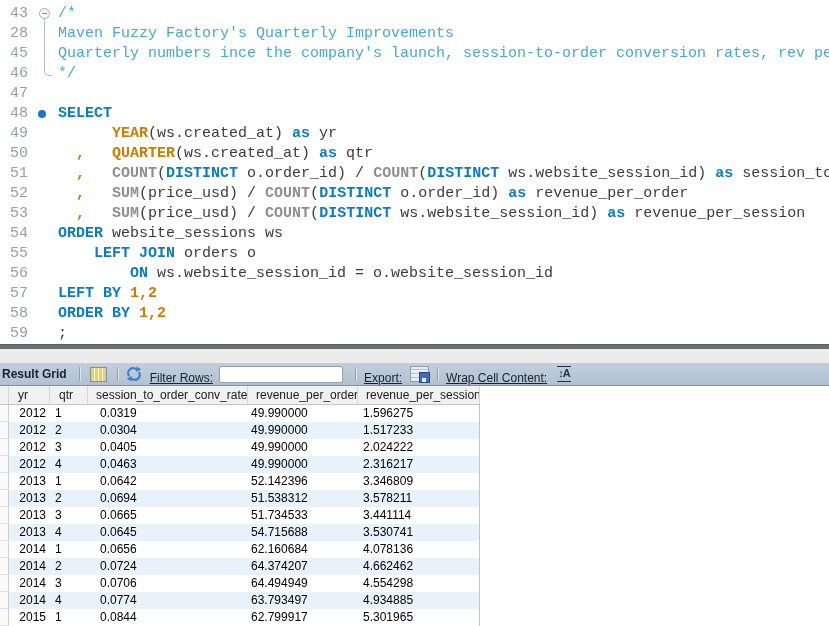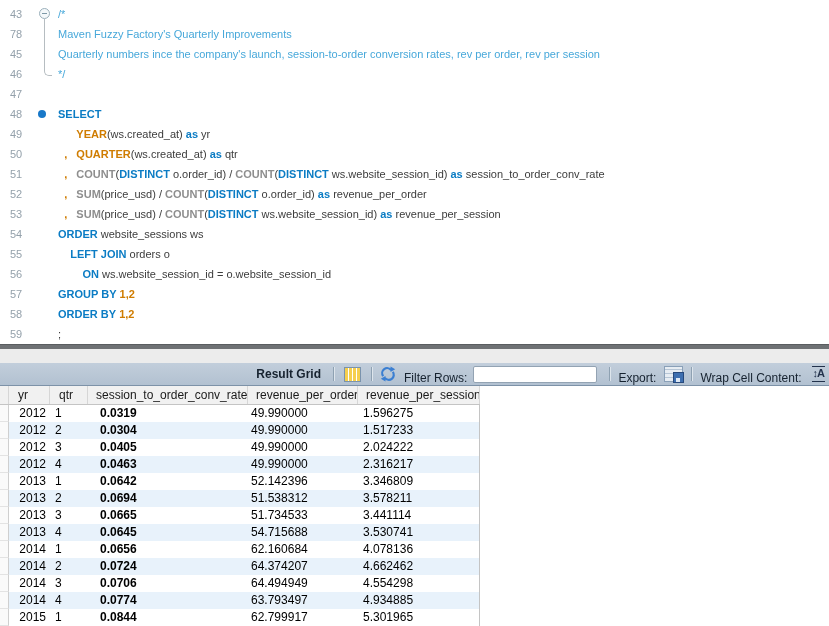--- a/index.html
+++ b/index.html
@@ -1,21 +1,21 @@
 <!DOCTYPE html>
 <html style="--keyword: #0b7cc4; --fnOrange: #cf7c00; --fnGray: #8e8e8e; --comment: #47a8da; --codeText: #3c3c3c; --lineNumber: #94a1ab; --markerBlue: #1878c8; --rowAlt: #e8f2fb; --toolbarBg: #b2c1d1;"><head>
 <meta charset="utf-8">
 <style>
   html,body{margin:0;padding:0;background:#fff;}
   .screen{position:relative;width:829px;height:626px;overflow:hidden;background:#fff;
           font-family:"Liberation Sans",sans-serif;display:flex;flex-direction:column;}
 
   
   .editor{height:344px;overflow:hidden;padding-top:4px;box-sizing:border-box;
-          font-family:Liberation Sans, sans-serif;font-size:11px;line-height:20px;
+          font-family:Liberation Mono, monospace;font-size:15px;line-height:20px;
           background:#fff;cursor:text;}
   .eline{height:20px;white-space:nowrap;}
   .lnum{display:inline-block;width:26px;padding-left:10px;color:var(--lineNumber);vertical-align:top;}
   .egut{display:inline-block;width:22px;height:20px;position:relative;vertical-align:top;}
   .m-fold{background-image:linear-gradient(#b6bdc1,#b6bdc1);background-size:1px 5px;
           background-position:8px 15px;background-repeat:no-repeat;}
   .m-fold::before{content:"";position:absolute;left:3px;top:4px;width:9px;height:9px;
           border:1px solid #9bb0bb;border-radius:50%;background:#f4f8fa;}
   .m-fold::after{content:"";position:absolute;left:6px;top:9px;width:5px;height:1px;background:#7d98a6;}
   .m-line{background-image:linear-gradient(#b6bdc1,#b6bdc1);background-size:1px 100%;
@@ -30,24 +30,24 @@
   .t-g{color:var(--fnGray);font-weight:bold;}
   .t-c{color:var(--comment);}
   .t-p{color:var(--codeText);}
 
   
   .splitter{height:5px;background:#6e7174;border-top:1px solid #5a5d60;box-sizing:border-box;cursor:row-resize;}
   .strip{height:14px;background:#ececec;}
 
   
   .toolbar{height:22px;background:linear-gradient(#c2cedb,var(--toolbarBg));
-           border-bottom:1px solid #7d92a8;display:flex;align-items:center;font-size:12px;color:#16222f;justify-content:flex-end;}
+           border-bottom:1px solid #7d92a8;display:flex;align-items:center;font-size:12px;color:#16222f;}
   .tb-title{font-weight:bold;margin:0 6px 0 2px;white-space:nowrap;}
   .sep{width:1px;height:14px;background:#8ea1b2;box-shadow:1px 0 0 #dde5ec;margin:0 6px;flex:none;}
-  .tb-label{margin:8px 6px 0 2px;white-space:nowrap;}
+  .tb-label{margin:8px 6px 0 2px;white-space:nowrap;text-decoration:underline;}
   .icon{display:inline-block;flex:none;cursor:pointer;}
   .grid-icon{width:15px;height:13px;border:1px solid #7a93ad;margin:0 4px;
              background:repeating-linear-gradient(90deg,#f6cf4e 0 3px,#ffffff 3px 4px);}
   .refresh-icon{width:16px;height:16px;margin:0 6px 0 2px;}
   .filter-input{width:124px;height:17px;border:1px solid #93a3b3;border-radius:2px;background:#fff;
                 font-size:11px;padding:0 3px;box-sizing:border-box;margin-right:6px;}
   .export-icon{position:relative;width:17px;height:14px;margin:0 2px;
                border:1px solid #8aa0b8;
                background:repeating-linear-gradient(0deg,#e7edf3 0 3px,#b7c6d6 3px 4px);}
   .export-icon .floppy{position:absolute;right:-2px;bottom:-2px;width:9px;height:9px;
@@ -68,47 +68,47 @@
   .c0{width:41px;flex:none;}
   .c1{width:38px;flex:none;}
   .c2{width:160px;flex:none;}
   .c3{width:110px;flex:none;}
   .c4{width:122px;flex:none;border-right:1px solid #c4c4c4;}
   .gheader .c0,.gheader .c1{padding-left:9px;}
   .gheader .c2,.gheader .c3,.gheader .c4{padding-left:8px;}
   .grow .cgut{background:#fafafa;border-right:1px solid #cfcfcf;border-bottom:1px solid #e3e3e3;}
   .grow .c0{text-align:right;padding-right:4px;}
   .grow .c1{padding-left:5px;}
-  .grow .c2{padding-left:12px;font-weight:bold;}
+  .grow .c2{padding-left:12px;}
   .grow .c3{padding-left:3px;}
   .grow .c4{padding-left:5px;}
   .grow.alt .c0,.grow.alt .c1,.grow.alt .c2,.grow.alt .c3,.grow.alt .c4{background:var(--rowAlt);}
 </style>
 </head>
 <body>
 
 <div class="screen">
 
   <div class="editor">
     <div>
         <div class="eline"><span class="lnum">43</span><span class="egut m-fold"></span><span class="ecode"><span class="t-c">/*</span></span></div>
-        <div class="eline"><span class="lnum">78</span><span class="egut m-line"></span><span class="ecode"><span class="t-c">Maven Fuzzy Factory's Quarterly Improvements</span></span></div>
+        <div class="eline"><span class="lnum">28</span><span class="egut m-line"></span><span class="ecode"><span class="t-c">Maven Fuzzy Factory's Quarterly Improvements</span></span></div>
         <div class="eline"><span class="lnum">45</span><span class="egut m-line"></span><span class="ecode"><span class="t-c">Quarterly numbers ince the company's launch, session-to-order conversion rates, rev per order, rev per session</span></span></div>
         <div class="eline"><span class="lnum">46</span><span class="egut m-elbow"></span><span class="ecode"><span class="t-c">*/</span></span></div>
         <div class="eline"><span class="lnum">47</span><span class="egut"></span><span class="ecode"></span></div>
         <div class="eline"><span class="lnum">48</span><span class="egut m-dot"></span><span class="ecode"><span class="t-k">SELECT</span></span></div>
         <div class="eline"><span class="lnum">49</span><span class="egut"></span><span class="ecode"><span class="t-p">      </span><span class="t-f">YEAR</span><span class="t-p">(ws.created_at) </span><span class="t-k">as</span><span class="t-p"> yr</span></span></div>
         <div class="eline"><span class="lnum">50</span><span class="egut"></span><span class="ecode"><span class="t-p">  </span><span class="t-f">,</span><span class="t-p">   </span><span class="t-f">QUARTER</span><span class="t-p">(ws.created_at) </span><span class="t-k">as</span><span class="t-p"> qtr</span></span></div>
         <div class="eline"><span class="lnum">51</span><span class="egut"></span><span class="ecode"><span class="t-p">  </span><span class="t-f">,</span><span class="t-p">   </span><span class="t-g">COUNT</span><span class="t-p">(</span><span class="t-k">DISTINCT</span><span class="t-p"> o.order_id) / </span><span class="t-g">COUNT</span><span class="t-p">(</span><span class="t-k">DISTINCT</span><span class="t-p"> ws.website_session_id) </span><span class="t-k">as</span><span class="t-p"> session_to_order_conv_rate</span></span></div>
         <div class="eline"><span class="lnum">52</span><span class="egut"></span><span class="ecode"><span class="t-p">  </span><span class="t-f">,</span><span class="t-p">   </span><span class="t-g">SUM</span><span class="t-p">(price_usd) / </span><span class="t-g">COUNT</span><span class="t-p">(</span><span class="t-k">DISTINCT</span><span class="t-p"> o.order_id) </span><span class="t-k">as</span><span class="t-p"> revenue_per_order</span></span></div>
         <div class="eline"><span class="lnum">53</span><span class="egut"></span><span class="ecode"><span class="t-p">  </span><span class="t-f">,</span><span class="t-p">   </span><span class="t-g">SUM</span><span class="t-p">(price_usd) / </span><span class="t-g">COUNT</span><span class="t-p">(</span><span class="t-k">DISTINCT</span><span class="t-p"> ws.website_session_id) </span><span class="t-k">as</span><span class="t-p"> revenue_per_session</span></span></div>
         <div class="eline"><span class="lnum">54</span><span class="egut"></span><span class="ecode"><span class="t-k">ORDER</span><span class="t-p"> website_sessions ws</span></span></div>
         <div class="eline"><span class="lnum">55</span><span class="egut"></span><span class="ecode"><span class="t-p">    </span><span class="t-k">LEFT JOIN</span><span class="t-p"> orders o</span></span></div>
         <div class="eline"><span class="lnum">56</span><span class="egut"></span><span class="ecode"><span class="t-p">        </span><span class="t-k">ON</span><span class="t-p"> ws.website_session_id = o.website_session_id</span></span></div>
-        <div class="eline"><span class="lnum">57</span><span class="egut"></span><span class="ecode"><span class="t-k">GROUP BY</span><span class="t-p"> </span><span class="t-f">1,2</span></span></div>
+        <div class="eline"><span class="lnum">57</span><span class="egut"></span><span class="ecode"><span class="t-k">LEFT BY</span><span class="t-p"> </span><span class="t-f">1,2</span></span></div>
         <div class="eline"><span class="lnum">58</span><span class="egut"></span><span class="ecode"><span class="t-k">ORDER BY</span><span class="t-p"> </span><span class="t-f">1,2</span></span></div>
         <div class="eline"><span class="lnum">59</span><span class="egut"></span><span class="ecode"><span class="t-p">;</span></span></div>
       </div>
   </div>
 
   <div class="splitter"></div>
   <div class="strip"></div>
 
   <div class="toolbar">
     <span class="tb-title">Result Grid</span>

